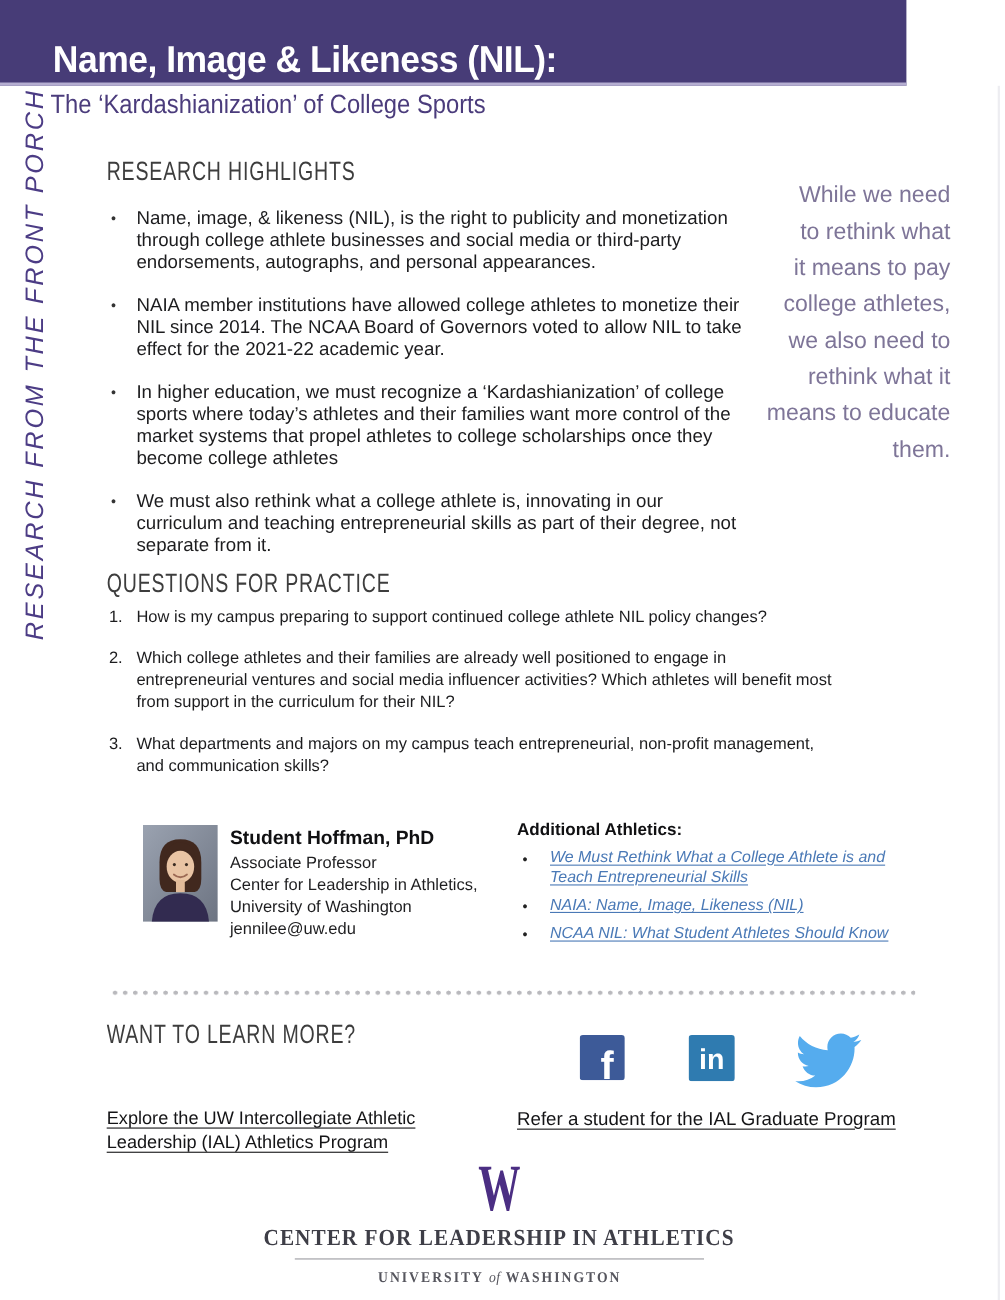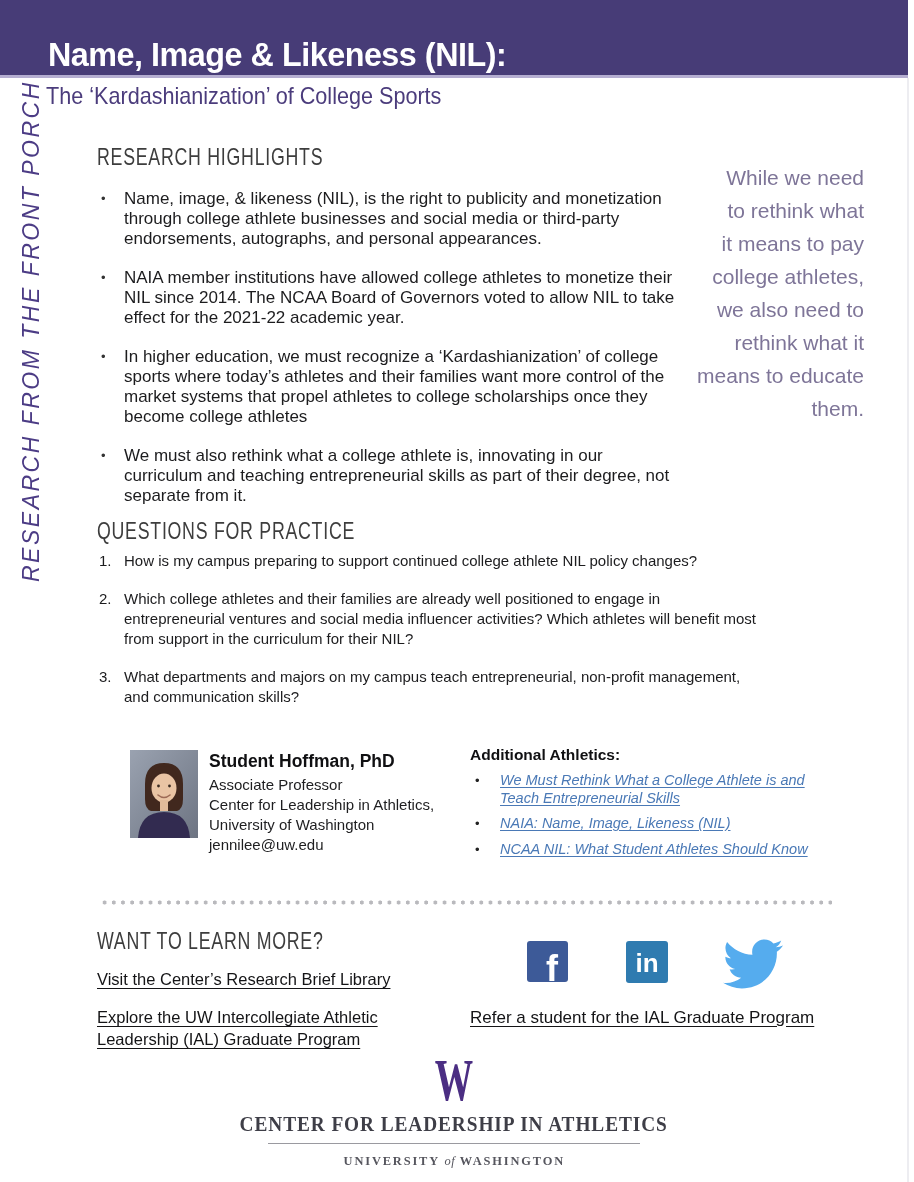--- a/index.html
+++ b/index.html
@@ -1,20 +1,20 @@
 <!DOCTYPE html>
 <html><head>
 <meta charset="utf-8">
 <style>
   * { margin:0; padding:0; box-sizing:border-box; }
   body { background:#ffffff; font-family:"Liberation Sans", sans-serif; }
   .page { position:relative; width:914px; height:1182px; background:#ffffff; overflow:hidden; }
 
   
-  .banner { position:absolute; left:0; top:0; width:908px; height:78px;
+  .banner { position:absolute; left:0; top:0; width:824px; height:78px;
             background:#473c77; border-bottom:3px solid #b5aed1; }
   .banner-title { position:absolute; left:48px; bottom:1px; color:#ffffff; font-weight:bold;
                   font-size:34px; letter-spacing:-0.5px; white-space:nowrap;
                   transform:scaleX(.95); transform-origin:left bottom; }
   .subtitle { position:absolute; left:46px; top:82px; color:#4b3c7c; font-size:24px;
               white-space:nowrap; transform:scaleX(.9); transform-origin:left top; }
   .edge-line { position:absolute; right:5px; top:78px; width:2px; height:1104px; background:#ededf1; }
 
   
   .vertical-label { position:absolute; left:18px; top:582px; transform:rotate(-90deg);
@@ -174,23 +174,22 @@
       <li><a class="res-link">We Must Rethink What a College Athlete is and
 Teach Entrepreneurial Skills</a></li>
       <li><a class="res-link">NAIA: Name, Image, Likeness (NIL)</a></li>
       <li><a class="res-link">NCAA NIL: What Student Athletes Should Know</a></li>
     </ul>
   </div>
 
   <div class="dotted"></div>
 
   <div class="heading h-learn">WANT TO LEARN MORE?</div>
-  <a class="lm-link lm-1">Visit the Center’s Research Brief Library</a>
   <a class="lm-link lm-2">Explore the UW Intercollegiate Athletic
-Leadership (IAL) Graduate Program</a>
+Leadership (IAL) Athletics Program</a>
   <a class="lm-link lm-refer">Refer a student for the IAL Graduate Program</a>
 
   <svg class="icon icon-fb" width="41" height="41" viewBox="0 0 41 41">
     <rect width="41" height="41" rx="3" fill="#3d5a98"></rect>
     <text x="25" y="40" text-anchor="middle" font-size="36" font-weight="bold" fill="#ffffff" font-family="Liberation Sans, sans-serif">f</text>
   </svg>
   <svg class="icon icon-li" width="42" height="42" viewBox="0 0 42 42">
     <rect width="42" height="42" rx="3" fill="#2f7bb0"></rect>
     <text x="21" y="31" text-anchor="middle" font-size="26" font-weight="bold" fill="#ffffff" font-family="Liberation Sans, sans-serif">in</text>
   </svg>

